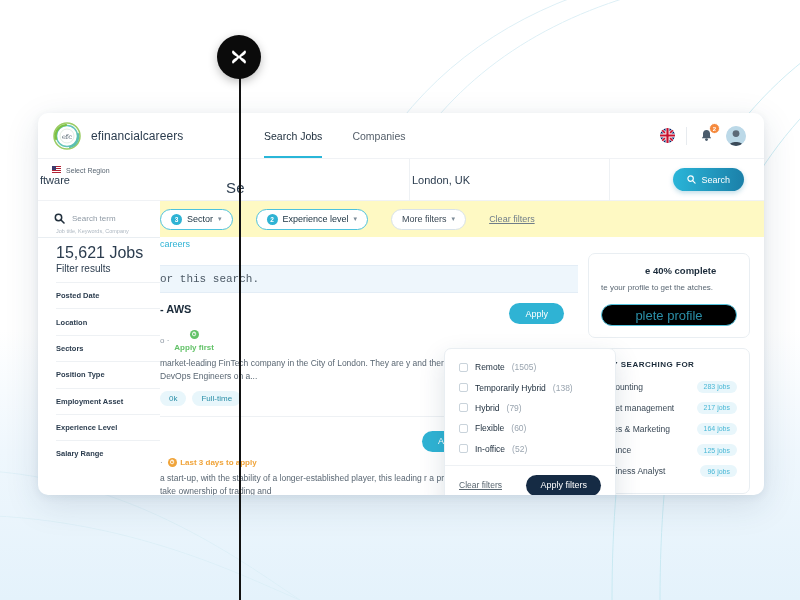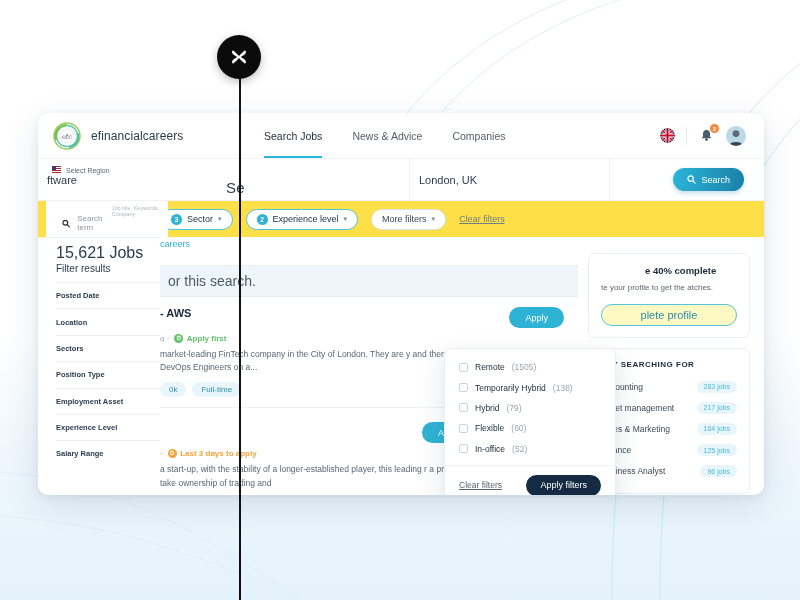--- a/index.html
+++ b/index.html
@@ -71,57 +71,57 @@
     font-size:7px; color:#5a6773;
   }
 
   
   .search-strip {
     position:absolute; left:0; top:46px; right:0; height:42px;
     border-bottom:1px solid #f0f2f5; display:flex; align-items:center;
   }
   .search-field {
     height:42px; display:flex; align-items:center; font-size:11px; color:#2b3c4e;
-    border-right:1px solid #eef1f4; padding-left:9px;
+    border-right:1px solid #eef1f4; padding-left:2px;
   }
   .sf-keyword { width:372px; }
   .sf-loc { width:200px; }
   .search-btn {
     height:23px; padding:0 14px; border-radius:12px; border:none;
     background:linear-gradient(95deg,#2ab6d9 0%, #1b7fa8 100%);
     color:#fff; font-size:9px; display:flex; align-items:center; gap:5px;
     cursor:pointer; margin-left:auto; margin-right:20px;
     box-shadow:0 2px 5px rgba(26,130,170,.28);
   }
 
   
   .filter-row {
     position:absolute; left:0; right:0; top:88px; height:36px;
-    display:flex; align-items:center; gap:13px; padding-left:122px;
-    background:#fde047;
+    display:flex; align-items:center; gap:23px; padding-left:122px;
+    background:#fef9c3;
   }
   .chip {
     height:21px; border-radius:11px; border:1px solid #d8e2e9;
     display:flex; align-items:center; gap:5px; padding:0 10px;
     font-size:9px; color:#3b4956; background:#fff; cursor:pointer; white-space:nowrap;
   }
   .chip.sel { border-color:#4ec2dd; color:#18303f; }
   .chip.open { border-color:#2fb3d4; box-shadow:0 0 0 1px rgba(47,179,212,.16); }
   .chip-count {
     width:11px; height:11px; border-radius:50%; background:#2fb3d4; color:#fff;
     font-size:6.5px; display:flex; align-items:center; justify-content:center;
     flex:none; font-weight:bold;
   }
   .caret { font-size:7px; color:#7d8b97; }
   .clear-link { font-size:9px; color:#6f7d89; text-decoration:underline; cursor:pointer; }
 
   
   .mini-search {
-    position:absolute; left:8px; top:88px; width:122px; height:44px;
-    display:flex; flex-direction:row; justify-content:center;
+    position:absolute; left:0; top:88px; width:122px; height:44px;
+    display:flex; flex-direction:column; justify-content:center;
     padding-left:16px; background:#fff;
   }
   .mini-row { display:flex; align-items:center; gap:7px; }
   .mini-row .lbl { font-size:8px; color:#8f9aa5; }
   .mini-hint { font-size:5.5px; color:#aeb8c2; margin-top:4px; padding-left:2px; }
 
   
   .ghost-se {
     position:absolute; left:188px; top:66px; font-size:15px; color:#2b3c4e;
     letter-spacing:.3px; z-index:1;
@@ -144,58 +144,58 @@
     background:#63c268; color:#fff; font-size:5.5px; font-weight:bold;
     border-radius:7px; padding:2px 5px 2px 4px; display:flex; align-items:center; gap:2px;
   }
   .new-dot { width:6px; height:6px; border-radius:50%; background:#fff; color:#63c268;
              font-size:5px; display:flex; align-items:center; justify-content:center; font-weight:bold; }
 
   
   .results { flex:1; min-width:0; position:relative; }
   .alert-bar {
     background:#eef6fc; border-top:1px solid #e3edf6; border-bottom:1px solid #e3edf6;
-    font-size:14px; color:#4d5a66; padding:7px 14px 7px 8px; margin-top:16px;
+    font-size:11px; color:#4d5a66; padding:7px 14px 7px 0; margin-top:16px;font-family:Liberation Mono, monospace;
   }
   .brandlink-row { padding:2px 0 0 0; font-size:9px; color:#2fb3d4; }
   .job-card { padding:10px 14px 10px 0; border-bottom:1px solid #eef1f4; }
   .job-top { display:flex; align-items:flex-start; gap:8px; }
   .job-title { font-size:11px; color:#1b2b3a; font-weight:bold; flex:1; }
   .apply-pill {
     height:21px; padding:0 16px; border-radius:11px; border:none; background:#2fb3d4;
     color:#fff; font-size:9px; cursor:pointer; flex:none;
   }
   .save-pill {
     height:21px; padding:0 13px; border-radius:11px; background:#fff;
     border:1px solid #55c4de; color:#2b8fa8; font-size:9px; cursor:pointer; flex:none;
     display:flex; align-items:center; gap:4px;
   }
   .job-meta { font-size:8px; color:#8f9aa5; margin-top:6px; display:flex; align-items:center; gap:5px; }
   .meta-flag { display:flex; align-items:center; gap:3.5px; font-size:8px; font-weight:bold; }
-  .meta-flag.green { color:#63c268; }
+  .meta-flag.green { color:#63c268;flex-direction:column; }
   .meta-flag.amber { color:#f0a43a; }
   .mf-dot { width:9px; height:9px; border-radius:50%; display:flex; align-items:center;
             justify-content:center; color:#fff; font-size:6px; }
   .mf-dot.green { background:#63c268; }
   .mf-dot.amber { background:#f0a43a; }
   .job-desc { font-size:8.5px; color:#5a6773; line-height:1.55; margin-top:5px; }
   .tag-row { display:flex; gap:6px; margin-top:8px; }
   .tag { background:#e8f6fb; color:#2b8fa8; font-size:8px; border-radius:9px; padding:3px 9px; }
   .btn-row { display:flex; gap:8px; justify-content:flex-end; margin-top:4px; }
 
   
   .rcol { width:186px; flex:none; padding:16px 14px 0 10px; }
   .rcard {
     border:1px solid #e9eef2; border-radius:7px; padding:11px 12px; background:#fff; margin-bottom:10px;
   }
   .rcard-title { font-size:9.5px; font-weight:bold; color:#1b2b3a; margin-bottom:6px;margin-left:44px; }
   .rcard-text { font-size:8px; color:#5a6773; line-height:1.5; margin-bottom:10px; }
   .ghost-btn {
-    display:block; width:100%; height:22px; border-radius:11px; background:#fef9c3;
-    border:1px solid #55c4de; color:#2b8fa8; font-size:11px; cursor:pointer;
+    display:block; width:100%; height:22px; border-radius:11px; background:#000000;
+    border:1px solid #55c4de; color:#2b8fa8; font-size:13px; cursor:pointer;
   }
   .rcard-head { font-size:8px; font-weight:bold; color:#1b2b3a; letter-spacing:.5px; margin-bottom:7px; }
   .sugg {
     display:flex; align-items:center; justify-content:space-between;
     padding:4.6px 0; font-size:8.5px; color:#3b4956; cursor:pointer;
   }
   .sugg-count { background:#e8f6fb; color:#4bb8d6; font-size:7px; border-radius:8px; padding:2.5px 7px; }
 
   
   .dropdown {
@@ -264,23 +264,20 @@
           <circle cx="15" cy="15" r="7" fill="#ffffff" stroke="#cfe0d2" stroke-width="0.6"></circle>
           <text x="15" y="17.8" text-anchor="middle" font-family="DejaVu Serif, serif" font-size="6.6" fill="#4a5b68">efc</text>
         </svg>
       </span>
       <span class="brand-name">efinancialcareers</span>
     </div>
 
     <div class="nav">
       <div class="nav-item active">
         <span>Search Jobs</span>
-      </div>
-      <div class="nav-item">
-        <span>News &amp; Advice</span>
       </div>
       <div class="nav-item">
         <span>Companies</span>
       </div>
     </div>
 
     <div class="header-right">
       <span class="flag">
         <svg width="15" height="15" viewBox="0 0 15 15">
           <circle cx="7.5" cy="7.5" r="7.5" fill="#012169"></circle>

